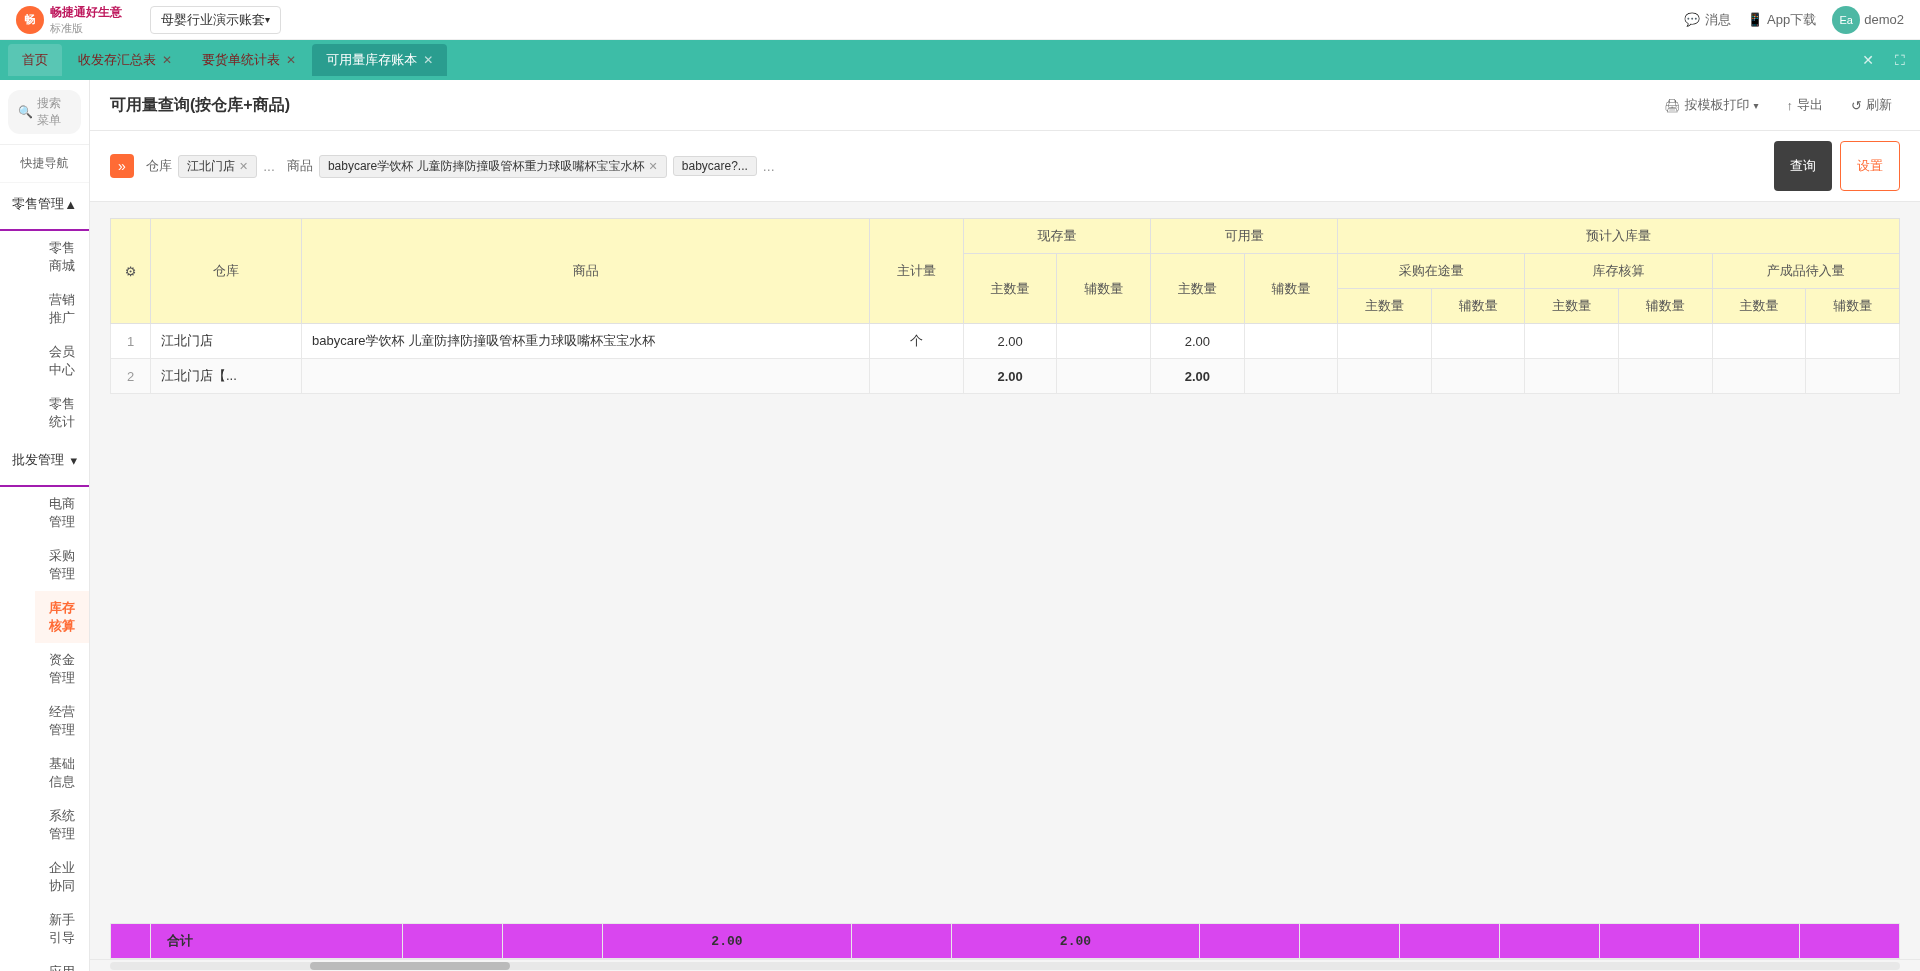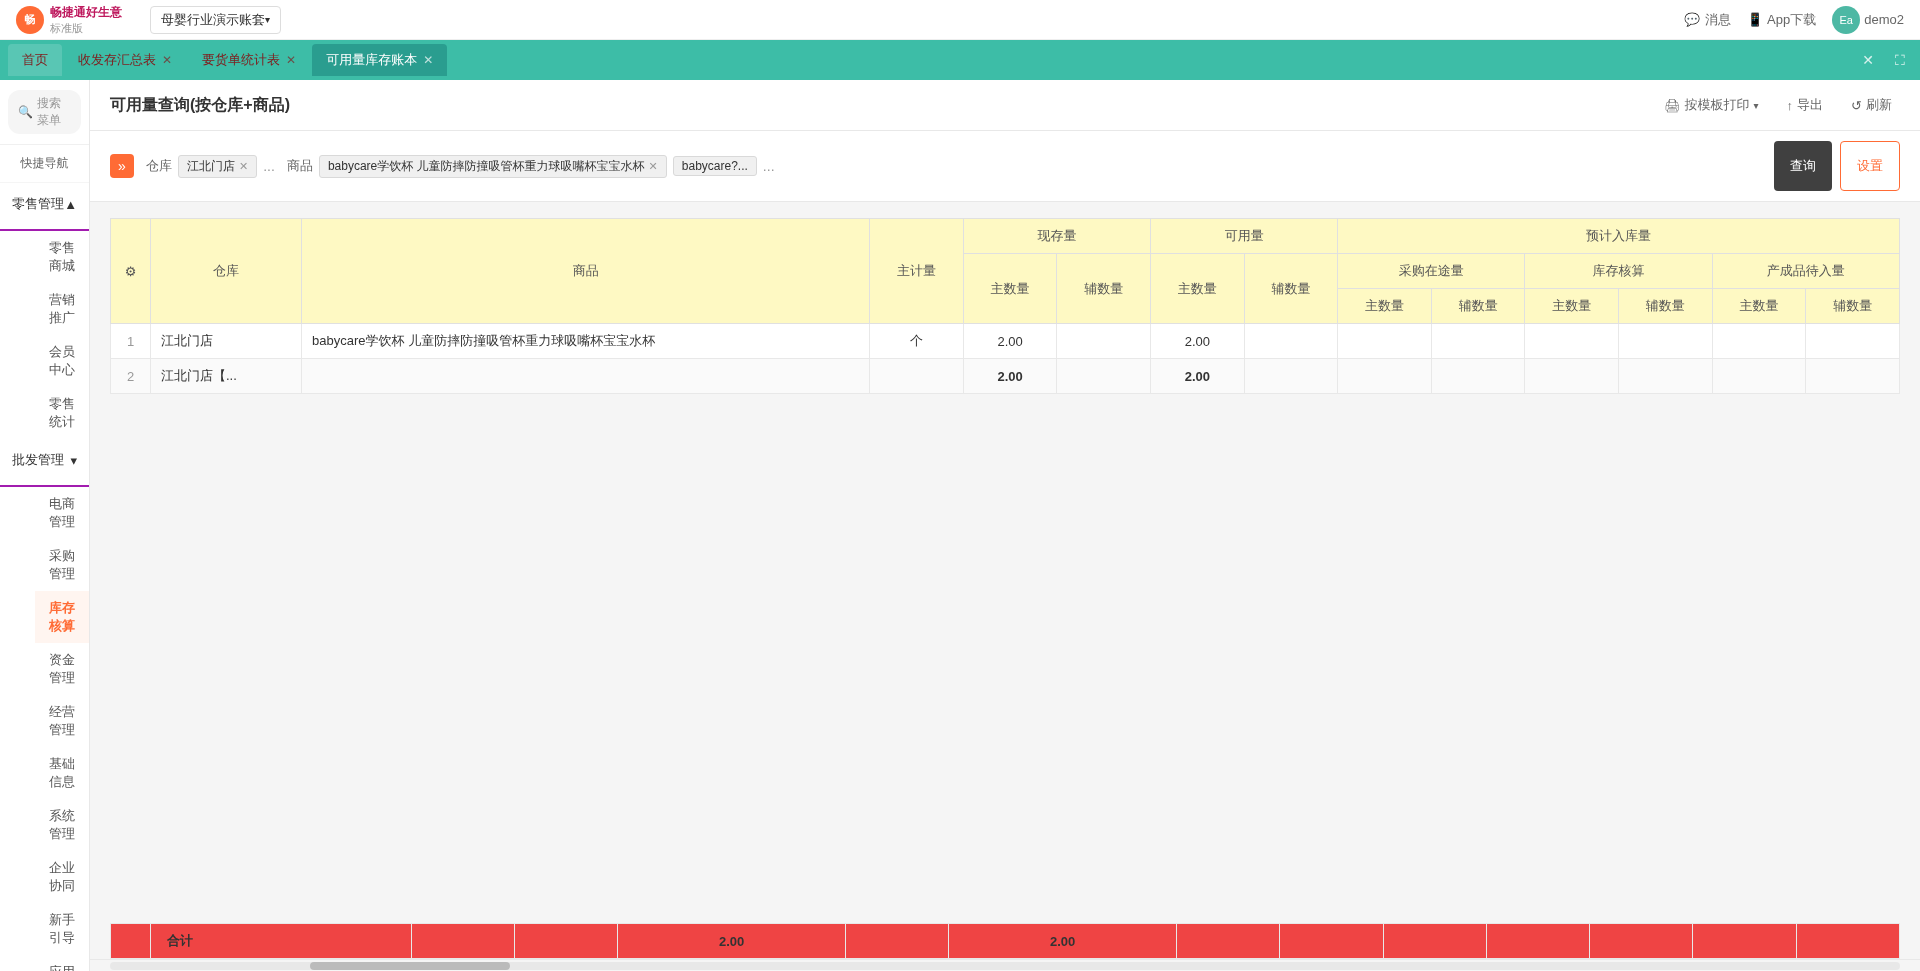--- a/index.html
+++ b/index.html
@@ -217,21 +217,21 @@
       white-space: nowrap;
     }
     .data-table td {
       border: 1px solid #e8e8e8;
       padding: 8px 10px;
       text-align: center;
       color: #333;
     }
     .data-table .row-num { color: #999; width: 40px; }
     .data-table .align-left { text-align: left; }
-    .data-table .total-row { background: #ef4444; font-weight: bold; }
+    .data-table .total-row { background: #d946ef; font-weight: bold; font-family: Liberation Mono, monospace; }
     .data-table .total-row td { border: 1px solid #e8e8e8; }
     .th-group-header { text-align: center; }
 
     
     ::-webkit-scrollbar { width: 6px; height: 6px; }
     ::-webkit-scrollbar-track { background: #f1f1f1; }
     ::-webkit-scrollbar-thumb { background: #ccc; border-radius: 3px; }
 
     .bottom-scroll-area {
       height: 12px;

